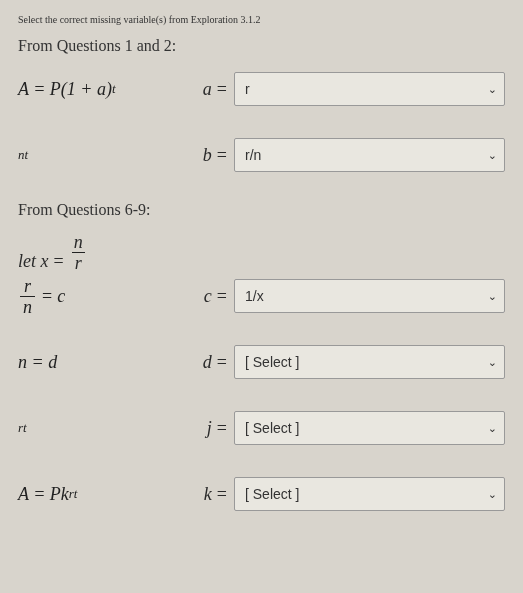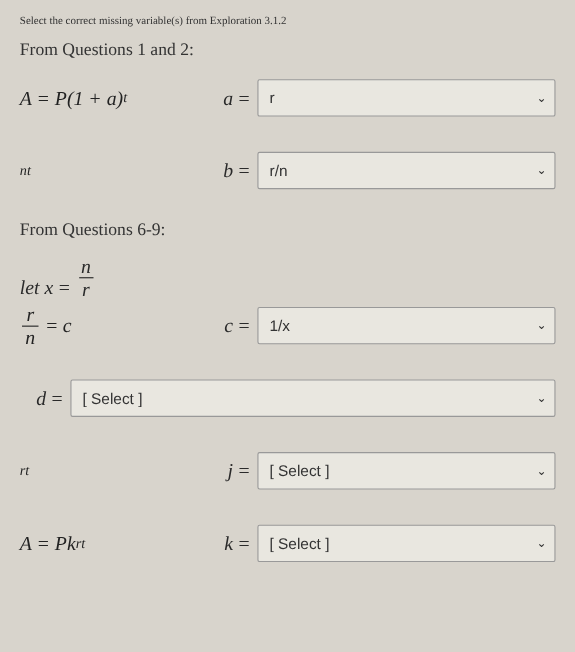--- a/index.html
+++ b/index.html
@@ -154,20 +154,21 @@
       <span>c</span>
       <span class="eq">=</span>
     </div>
   <div class="selectwrap">
     <select><option>[ Select ]</option><option>r</option><option>r/n</option><option selected="">1/x</option><option>n</option><option>x</option><option>1+r/n</option><option>e</option></select>
     <span class="chev">⌄</span>
   </div>
 </div>
 
 <div class="row">
+  <div class="equation">n = d</div>
   <div class="labelcol">
       <span>d</span>
       <span class="eq">=</span>
     </div>
   <div class="selectwrap">
     <select><option>[ Select ]</option><option>r</option><option>r/n</option><option>1/x</option><option>n</option><option>x</option><option>1+r/n</option><option>e</option></select>
     <span class="chev">⌄</span>
   </div>
 </div>
 

